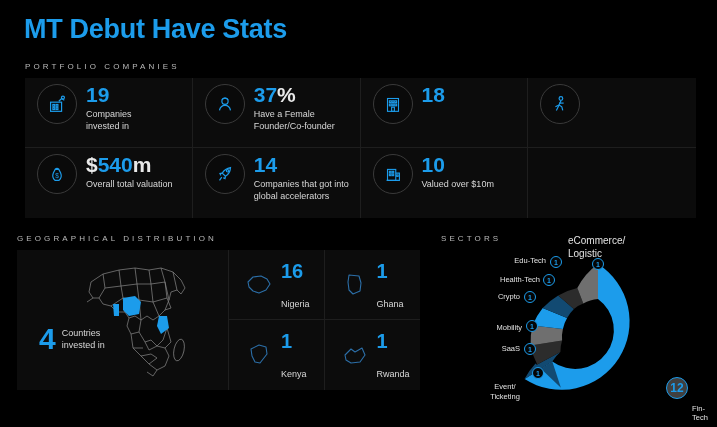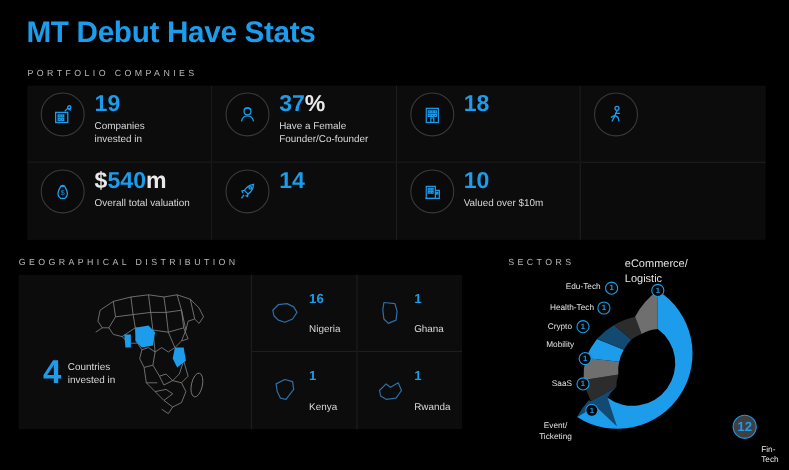--- a/index.html
+++ b/index.html
@@ -20,21 +20,21 @@
     color:#1c9ceb;
   }
 
   
   .sec-head {
     font-size:8px; letter-spacing:3.1px; color:#b9b9b9;
     font-weight:normal; text-transform:uppercase;
   }
   #portfolio-head { position:absolute; left:25px; top:62px; }
   #geo-head       { position:absolute; left:17px; top:234px; }
-  #sectors-head   { position:absolute; left:462px; top:234px; }
+  #sectors-head   { position:absolute; left:441px; top:234px; }
 
   
   .portfolio-grid {
     position:absolute; left:25px; top:78px;
     width:671px; height:140px;
     display:grid;
     grid-template-columns:repeat(4,1fr);
     grid-template-rows:repeat(2,1fr);
     background:#0b0b0b;
   }
@@ -96,21 +96,21 @@
   .country-cell {
     display:flex; align-items:center; gap:6px;
     padding:0 6px 0 14px;
     border-right:1px solid #1e1e1e;
     border-bottom:1px solid #1e1e1e;
   }
   .country-cell:nth-child(2n) { border-right:none; }
   .country-cell:nth-child(n+3) { border-bottom:none; }
   .country-shape { width:32px; flex:0 0 32px; display:flex; justify-content:center; }
   .country-txt { display:flex; flex-direction:column; }
-  .country-num { font-size:12px; font-weight:bold; color:#1c9ceb; line-height:1.05; }
+  .country-num { font-size:20px; font-weight:bold; color:#1c9ceb; line-height:1.05; }
   .country-name { font-size:9px; color:#d8d8d8; margin-top:17px;text-align:center; }
 
   
   .sectors-wrap { position:absolute; left:440px; top:232px; width:277px; height:195px; }
   .donut { position:absolute; left:0; top:0; }
   .sec-label {
     position:absolute; font-size:7.5px; color:#e2e2e2; white-space:pre-line;
     line-height:1.3; text-align:right;
   }
   .badge {
@@ -240,20 +240,22 @@
           <circle cx="14.8" cy="8.5" r="1.3"></circle>
           <path d="M9 11 L6.5 11.5 L7.5 13.5"></path>
           <path d="M12.5 14.5 L12 17 L10 16"></path>
           <path d="M8.5 15.5 L6 19"></path>
         </svg>
       </div>
       <div class="stat-body">
         <div class="stat-num">
           <span>14</span><span class="unit"></span>
         </div>
+        <div class="stat-label">Companies that got into
+global accelerators</div>
       </div>
     </div>
 
     <div class="stat-card">
       <div class="ico-circle">
         <svg width="22" height="22" viewBox="0 0 24 24" fill="none" stroke="#1c9ceb" stroke-width="1.2">
           <rect x="6" y="7" width="9" height="12"></rect>
           <rect x="8" y="9" width="1.8" height="1.8"></rect>
             <rect x="11" y="9" width="1.8" height="1.8"></rect>
           <rect x="8" y="12" width="1.8" height="1.8"></rect>
@@ -401,21 +403,21 @@
 
     <div class="sec-label" style="left:50px; top:24px; width:56px;">Edu-Tech</div>
     <div class="badge" style="left:110px; top:24px;">1</div>
 
     <div class="sec-label" style="left:34px; top:43px; width:66px;">Health-Tech</div>
     <div class="badge" style="left:103px; top:42px;">1</div>
 
     <div class="sec-label" style="left:28px; top:60px; width:52px;">Crypto</div>
     <div class="badge" style="left:84px; top:59px;">1</div>
 
-    <div class="sec-label" style="left:26px; top:76px; width:56px;">Mobility</div>
+    <div class="sec-label" style="left:26px; top:91px; width:56px;">Mobility</div>
     <div class="badge" style="left:86px; top:88px;">1</div>
 
     <div class="sec-label" style="left:32px; top:112px; width:48px;">SaaS</div>
     <div class="badge" style="left:84px; top:111px;">1</div>
 
     <div class="badge" style="left:92px; top:135px;">1</div>
     <div class="sec-label" style="left:34px; top:150px; width:62px; text-align:center;">Event/
 Ticketing</div>
 
     <div class="badge-big" style="left:226px; top:145px;">12</div>

